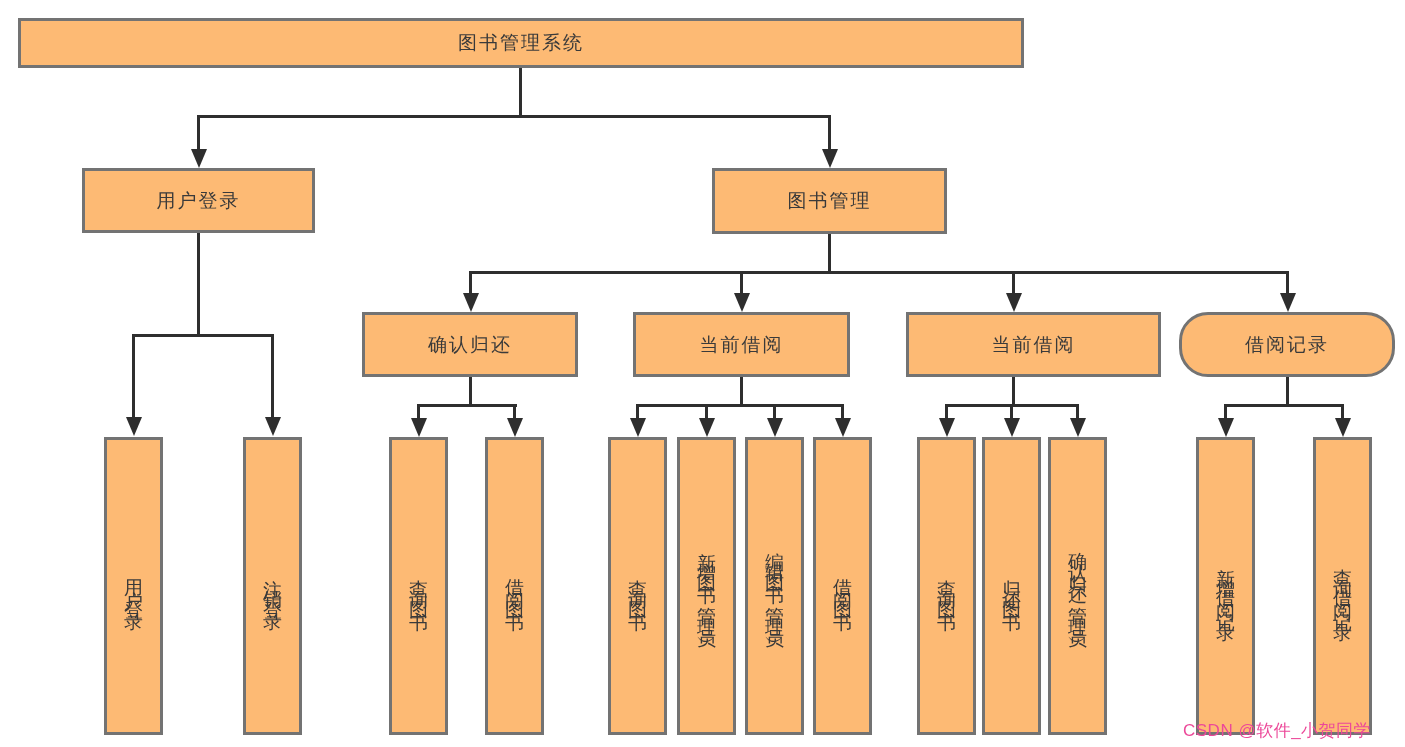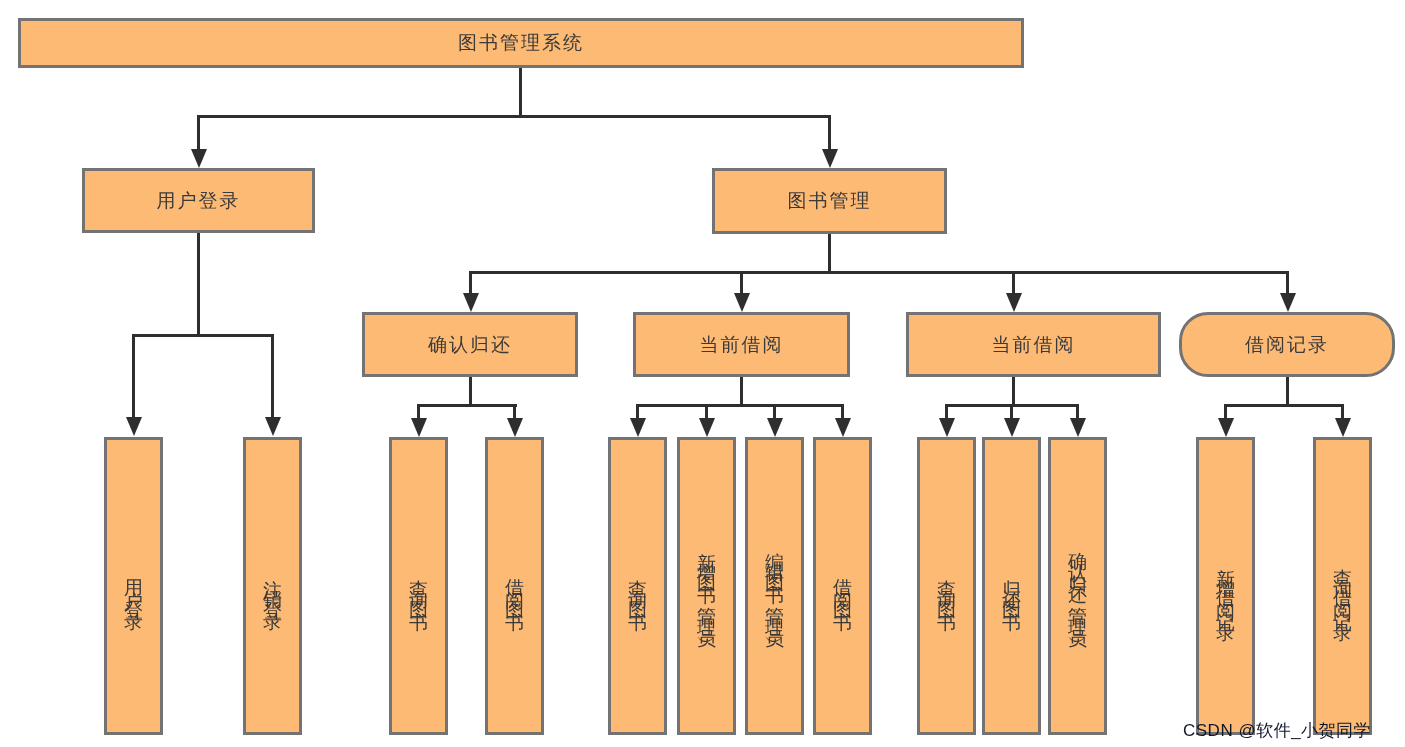--- a/index.html
+++ b/index.html
@@ -51,21 +51,21 @@
     border-left: 8px solid transparent;
     border-right: 8px solid transparent;
     border-top: 19px solid #2e2e2e;
     z-index: 1;
   }
   .watermark {
     position: absolute;
     left: 1183px;
     top: 719px;
     font-size: 17px;
-    color: #0f172a;
+    color: #ec4899;
     letter-spacing: 0.5px;
     z-index: 3;
     white-space: nowrap;
   }
 </style>
 </head>
 <body>
 
 <div class="stage">
 

